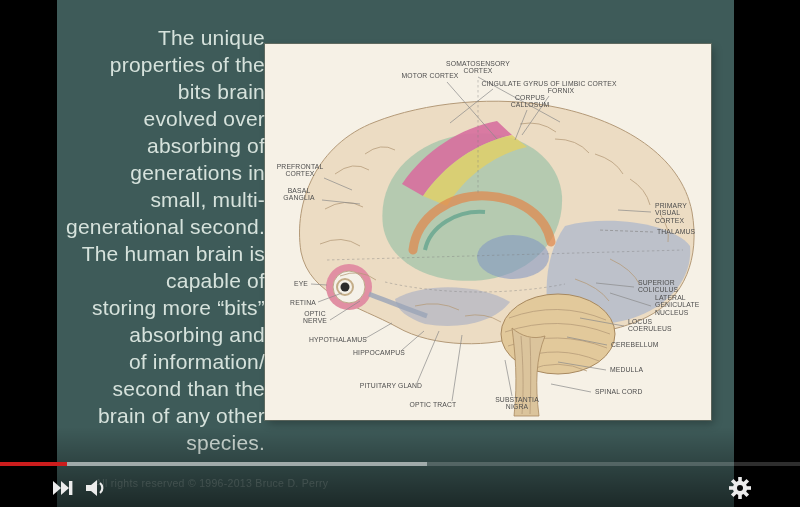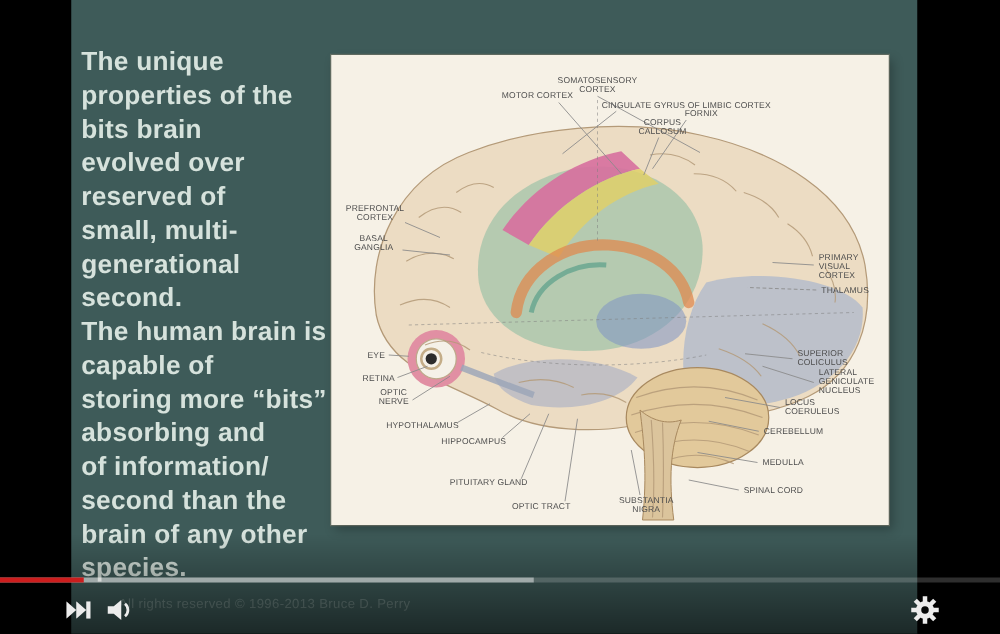--- a/index.html
+++ b/index.html
@@ -3,22 +3,22 @@
 <meta charset="utf-8">
 <style>
   html,body{margin:0;padding:0;background:#000;}
   .player{position:relative;width:800px;height:507px;background:#000;overflow:hidden;
           font-family:"Liberation Sans",sans-serif;}
   
   .bar-left{position:absolute;left:0;top:0;width:57px;height:507px;background:#000;}
   .bar-right{position:absolute;left:734px;top:0;width:66px;height:507px;background:#000;}
   
   .slide{position:absolute;left:57px;top:0;width:677px;height:507px;background:#3e5b59;}
-  .slide-text{position:absolute;left:8px;top:36px;width:200px;text-align:left;
-              color:#d6e2dc;font-size:21px;line-height:27px;font-weight:700;letter-spacing:.2px;}
+  .slide-text{position:absolute;left:8px;top:24px;width:200px;text-align:right;
+              color:#d6e2dc;font-size:21px;line-height:27px;font-weight:400;letter-spacing:.2px;}
   .slide-text .para2{margin-top:0;}
   .panel{position:absolute;left:208px;top:44px;width:446px;height:376px;background:#f6f1e6;
          box-shadow:0 0 0 1px rgba(140,130,110,.45), 3px 4px 8px rgba(0,0,0,.25);}
   .panel svg{display:block;}
   .watermark{position:absolute;left:38px;top:477px;font-size:10.5px;color:#c2d0cb;opacity:.33;
              letter-spacing:.3px;white-space:nowrap;}
   
   text.lbl{font-family:"Liberation Sans",sans-serif;font-size:6.8px;fill:#4d4d4d;letter-spacing:.15px;}
   line.leader{stroke:#8a8a8a;stroke-width:.7;}
   line.leader.dashed{stroke-dasharray:3 2;}
@@ -40,21 +40,22 @@
 
   <div class="bar-left"></div>
 
   <div class="slide">
     <div class="slide-text">
       <div class="para1">
           <div>The unique</div>
           <div>properties of the</div>
           <div>bits brain</div>
           <div>evolved over</div>
-          <div>reserved of</div>
+          <div>absorbing of</div>
+          <div>generations in</div>
           <div>small, multi-</div>
           <div>generational second.</div>
         </div>
       <div class="para2">
           <div>The human brain is</div>
           <div>capable of</div>
           <div>storing more “bits”</div>
           <div>absorbing and</div>
           <div>of information/</div>
           <div>second than the</div>

